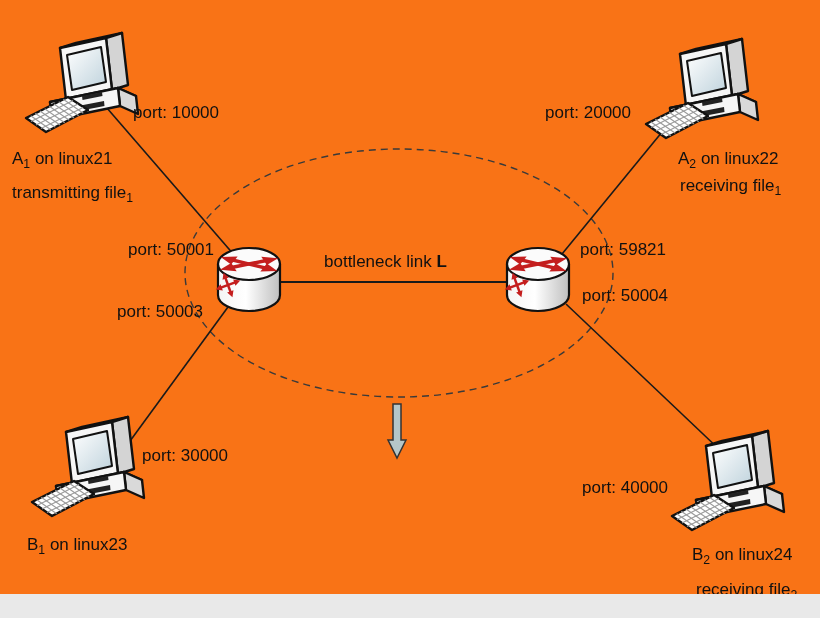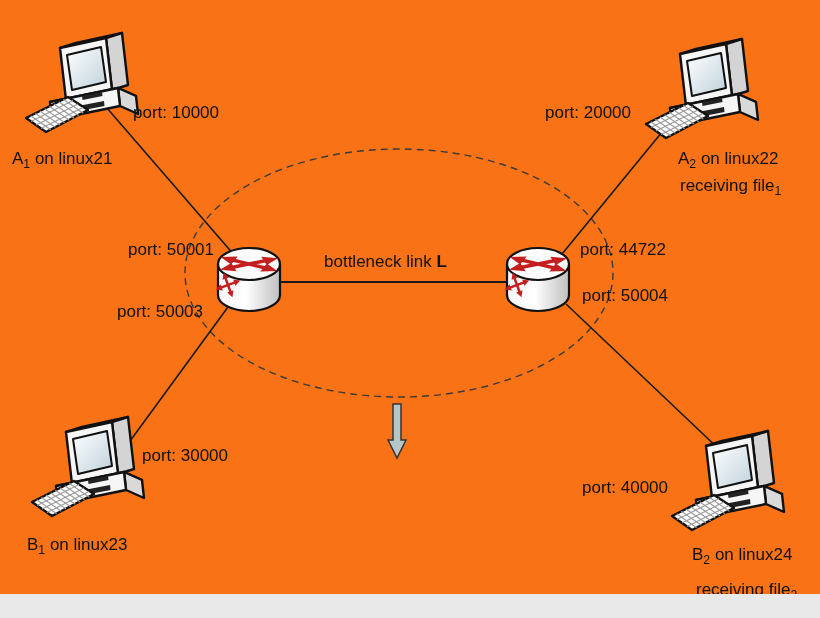--- a/index.html
+++ b/index.html
@@ -115,27 +115,28 @@
     <use href="#pc" transform="translate(672,428)"></use>
 
     <use href="#router" transform="translate(249,264)"></use>
     <use href="#router" transform="translate(538,264)"></use>
   </svg>
 
   <div class="lbl" style="left:133px;top:103px"><span>port: 10000</span></div>
   <div class="lbl" style="left:545px;top:103px"><span>port: 20000</span></div>
 
   <div class="lbl" style="left:12px;top:149px"><span>A</span><sub>1</sub><span> on linux21</span></div>
+  <div class="lbl" style="left:12px;top:183px"><span>transmitting file</span><sub>1</sub></div>
 
   <div class="lbl" style="left:678px;top:149px"><span>A</span><sub>2</sub><span> on linux22</span></div>
   <div class="lbl" style="left:680px;top:176px"><span>receiving file</span><sub>1</sub></div>
 
   <div class="lbl" style="left:128px;top:240px"><span>port: 50001</span></div>
   <div class="lbl" style="left:117px;top:302px"><span>port: 50003</span></div>
-  <div class="lbl" style="left:580px;top:240px"><span>port: 44722</span></div>
+  <div class="lbl" style="left:580px;top:240px"><span>port: 59821</span></div>
   <div class="lbl" style="left:582px;top:286px"><span>port: 50004</span></div>
 
   <div class="lbl" style="left:324px;top:252px"><span>bottleneck link </span><span class="bold">L</span></div>
 
   <div class="lbl" style="left:142px;top:446px"><span>port: 30000</span></div>
   <div class="lbl" style="left:582px;top:478px"><span>port: 40000</span></div>
 
   <div class="lbl" style="left:27px;top:535px"><span>B</span><sub>1</sub><span> on linux23</span></div>
 
   <div class="lbl" style="left:692px;top:545px"><span>B</span><sub>2</sub><span> on linux24</span></div>

